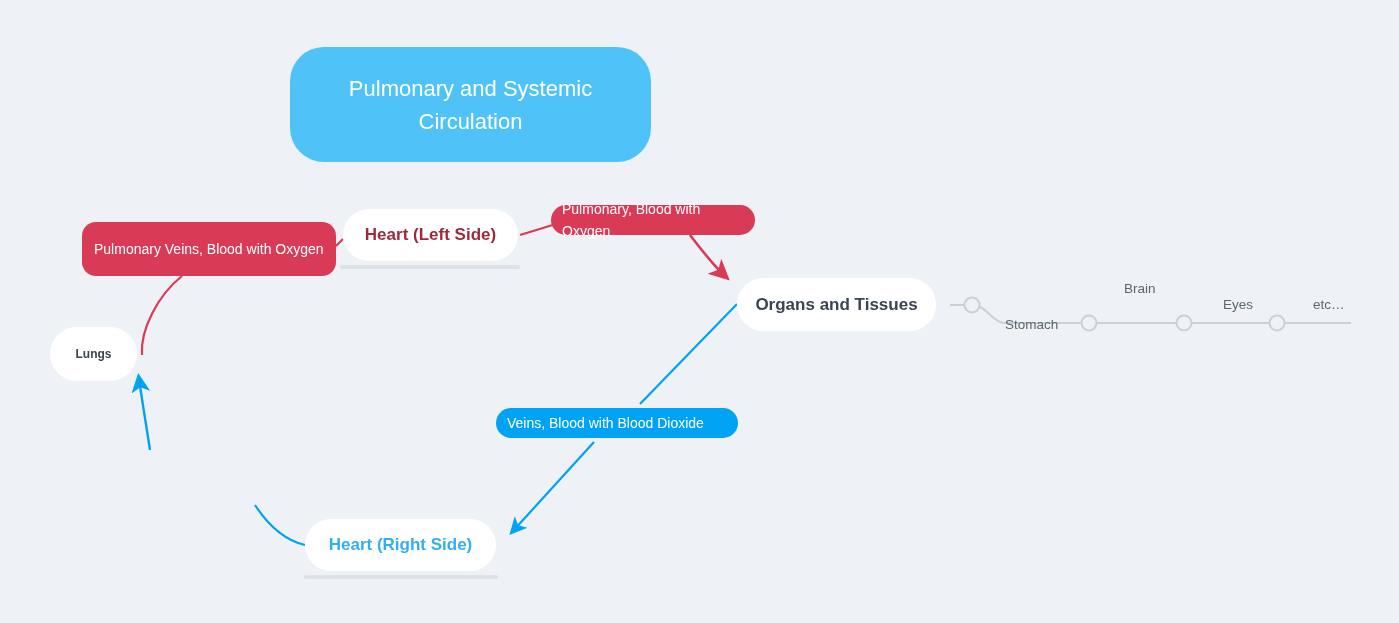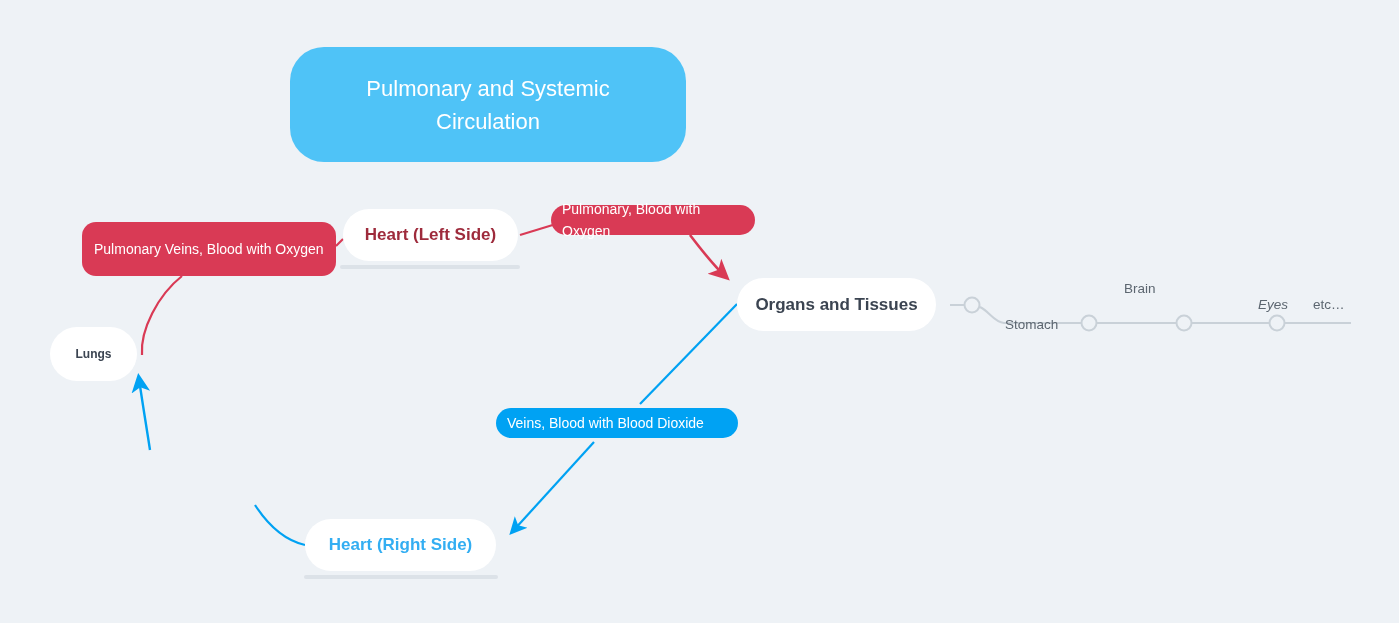--- a/index.html
+++ b/index.html
@@ -33,21 +33,21 @@
     display: flex;
     align-items: center;
     justify-content: center;
     box-sizing: border-box;
     white-space: nowrap;
   }
   
   .root-node {
     left: 290px;
     top: 47px;
-    width: 396px;
+    width: 361px;
     height: 115px;
     border-radius: 34px;
     background: #4FC3F7;
     color: #ffffff;
     font-size: 22px;
     font-weight: 400;
     line-height: 33px;
     text-align: center;
     white-space: normal;
     padding: 16px 26px;
@@ -204,16 +204,16 @@
 
   <div class="edge-label lbl-red lbl-pulm-veins">Pulmonary Veins, Blood with Oxygen</div>
 
   <div class="edge-label lbl-red lbl-arteries">Pulmonary, Blood with Oxygen</div>
 
   <div class="edge-label lbl-blue lbl-veins-co2">Veins, Blood with Blood Dioxide</div>
 
 
   <div class="organ-label" style="left:1005px; top:297px;margin-top:20px;">Stomach</div>
   <div class="organ-label" style="left:1124px; top:281px;text-align:center;">Brain</div>
-  <div class="organ-label" style="left:1258px; top:297px;font-style:italic;">Eyes</div>
+  <div class="organ-label" style="left:1223px; top:297px;">Eyes</div>
   <div class="organ-label" style="left:1313px; top:297px;">etc…</div>
 
 </div>
 
 </body></html>

